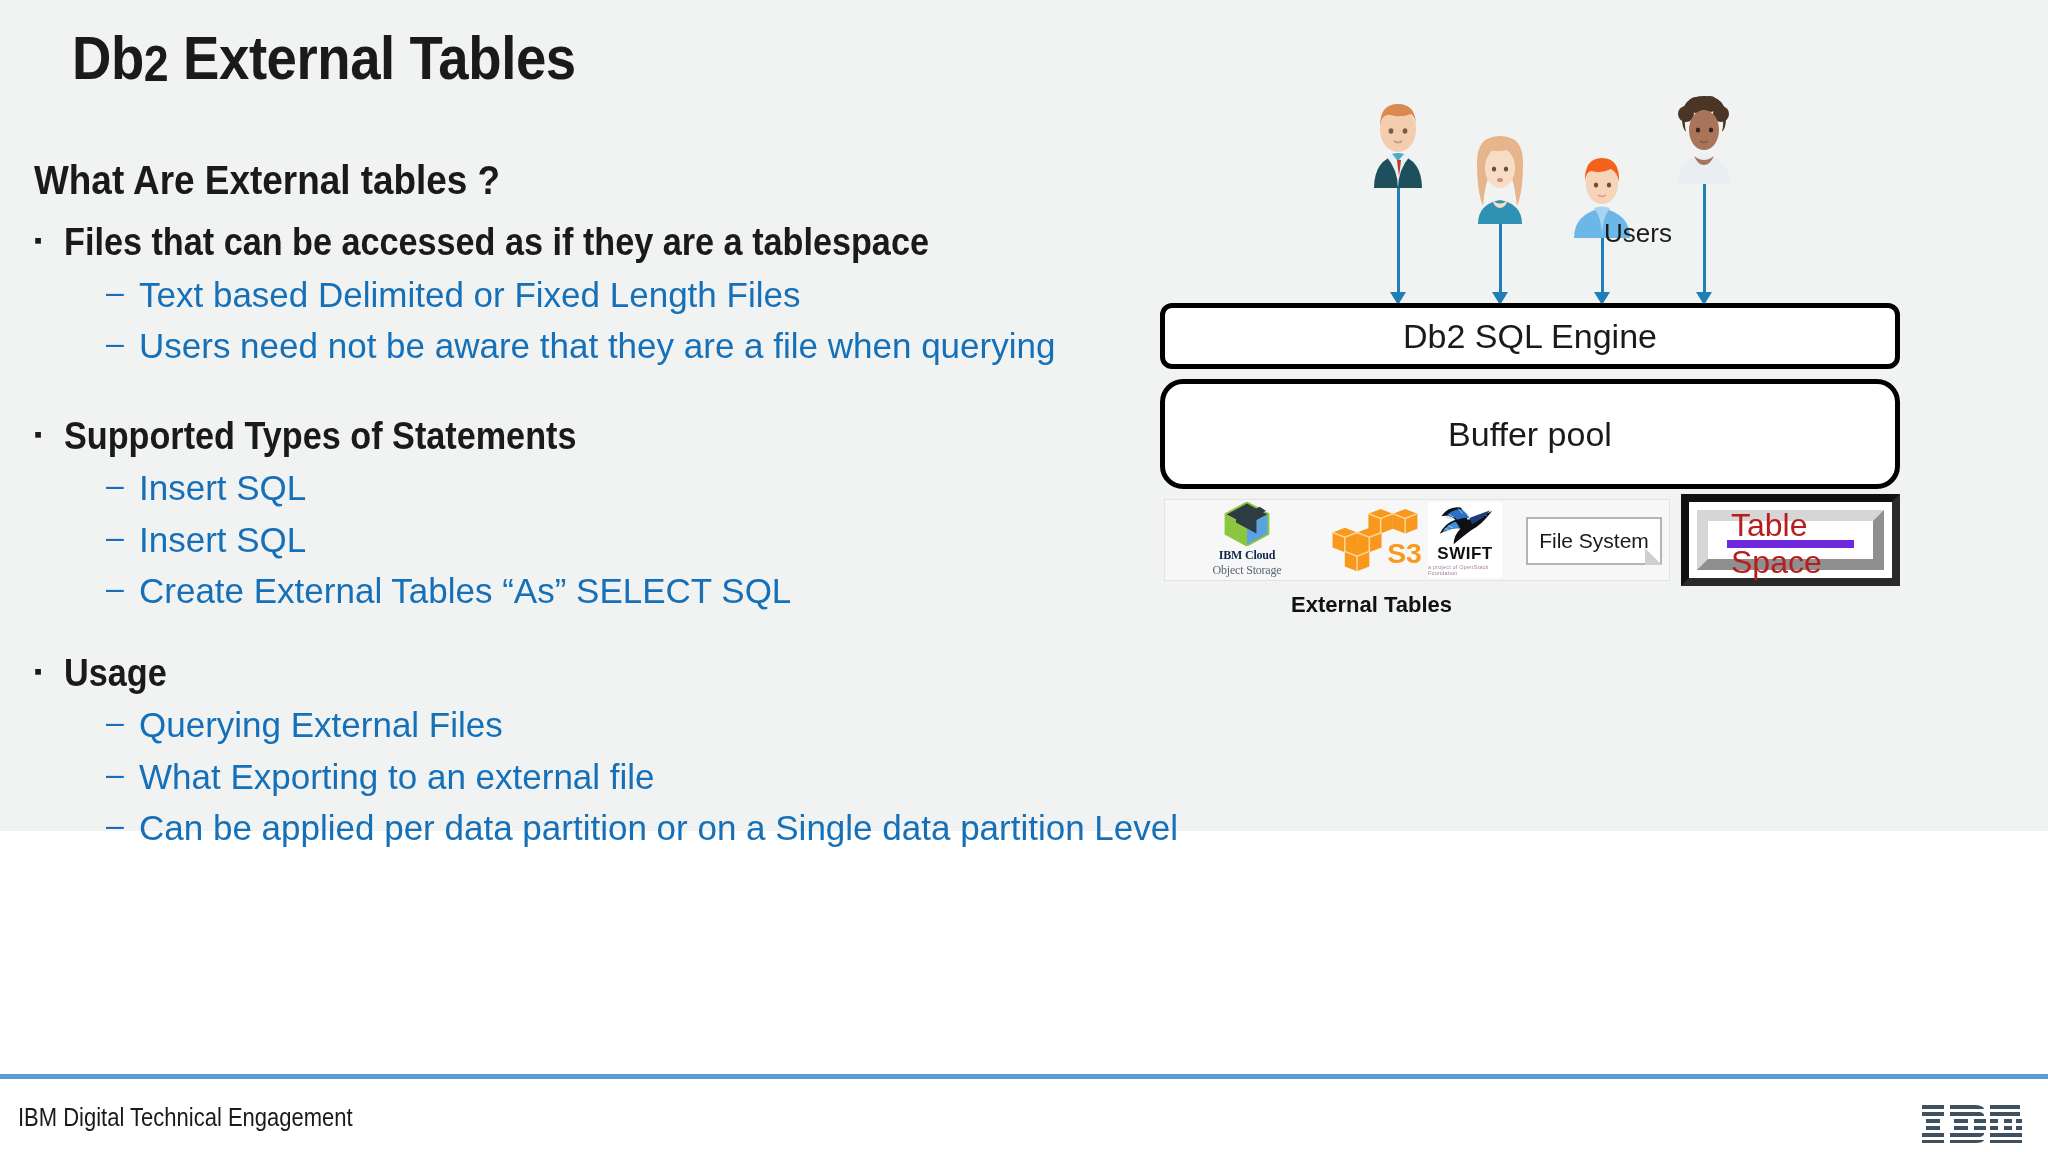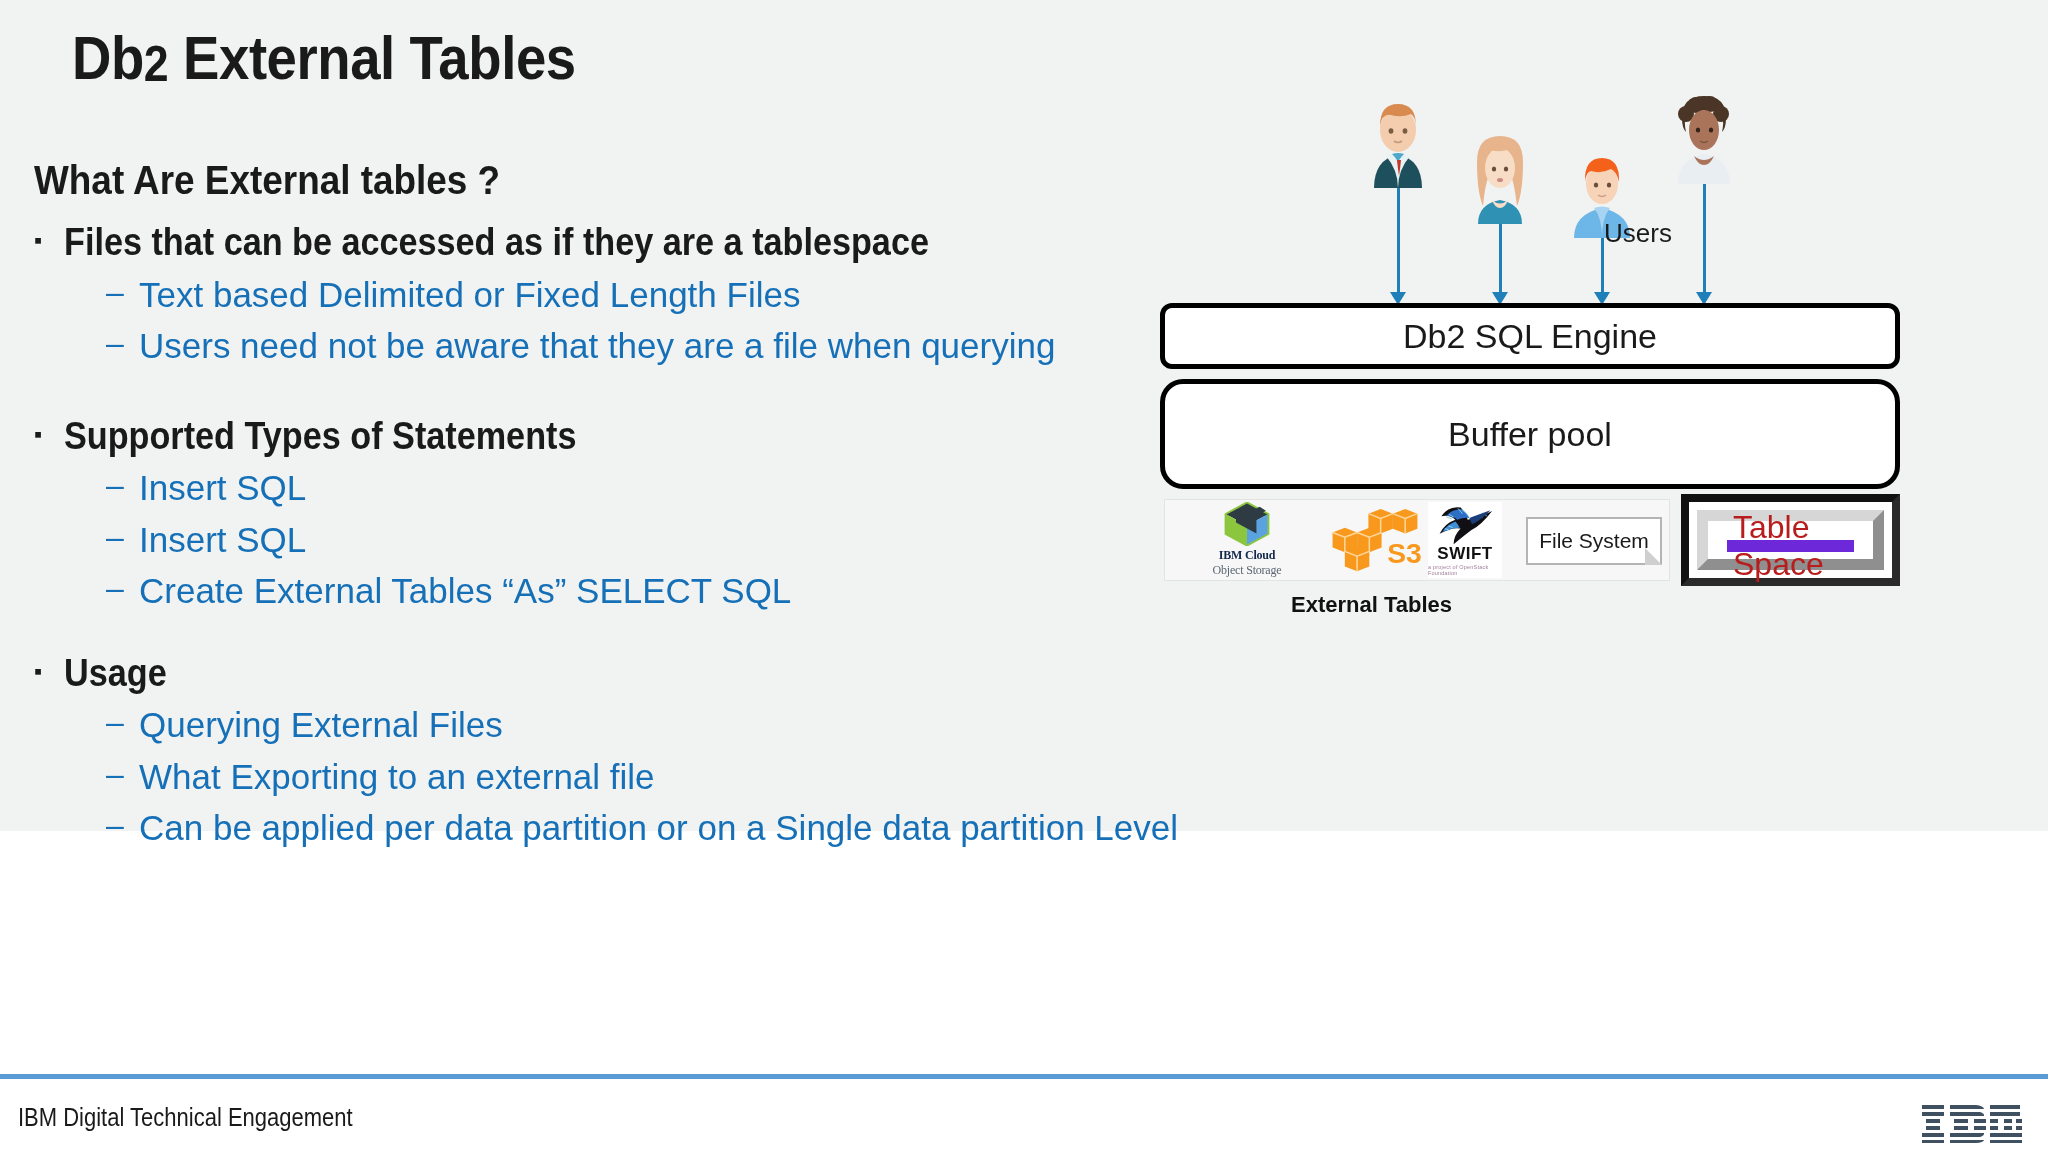--- a/index.html
+++ b/index.html
@@ -228,21 +228,21 @@
     border-top-color: #d6d6d6;
     border-left-color: #d6d6d6;
     border-right-color: #8f8f8f;
     border-bottom-color: #8f8f8f;
     box-sizing: border-box;
     background: #ffffff;
   }
   #tablespace-inner {
     position: absolute;
     inset: 19px;
-    border: 6px solid #6d28d9;
+    border: 4px solid #6d28d9;
     box-sizing: border-box;
     background: #ffffff;
     display: flex;
     align-items: center;
     justify-content: center;
     font-size: 32px;
     color: #b91c1c;
   }
   #ext-tables-label {
     position: absolute;

